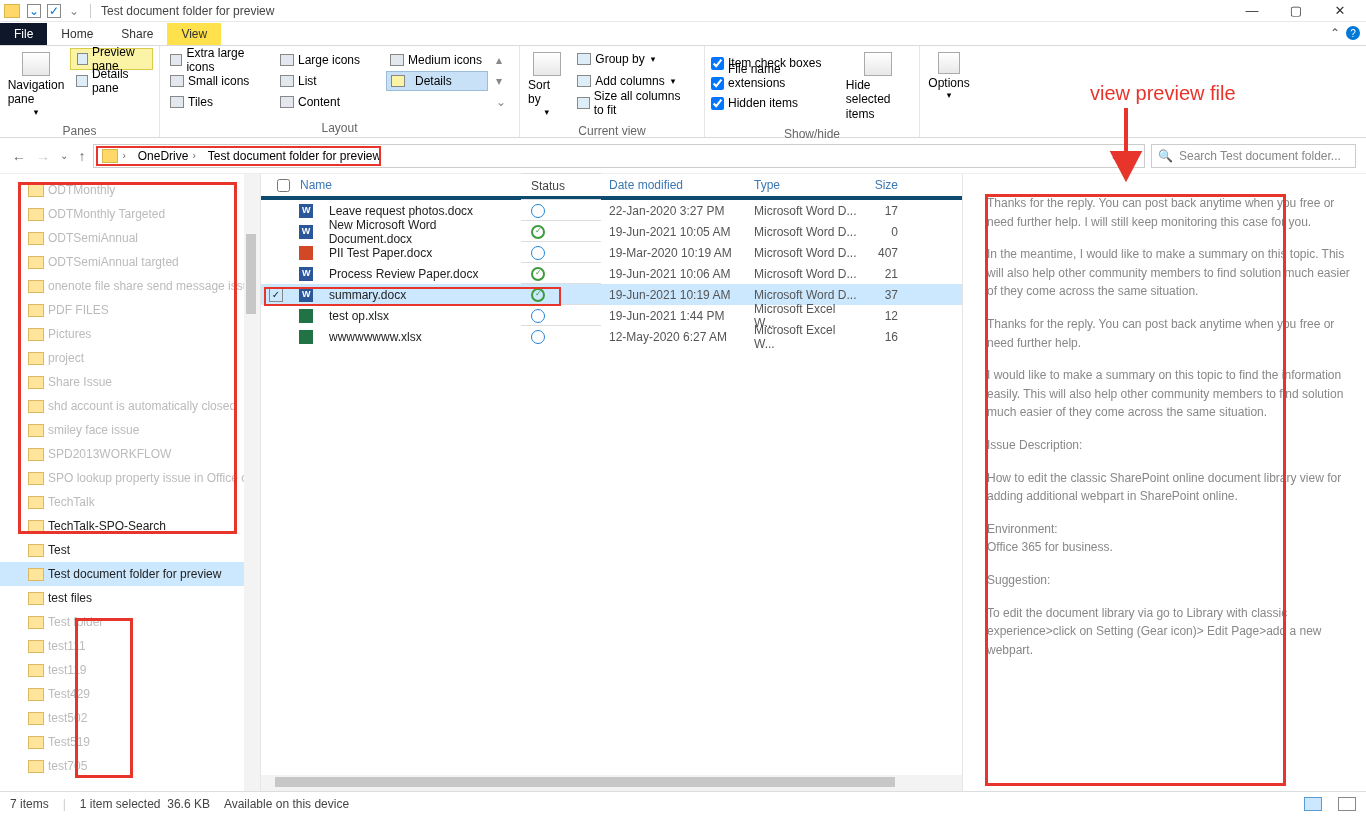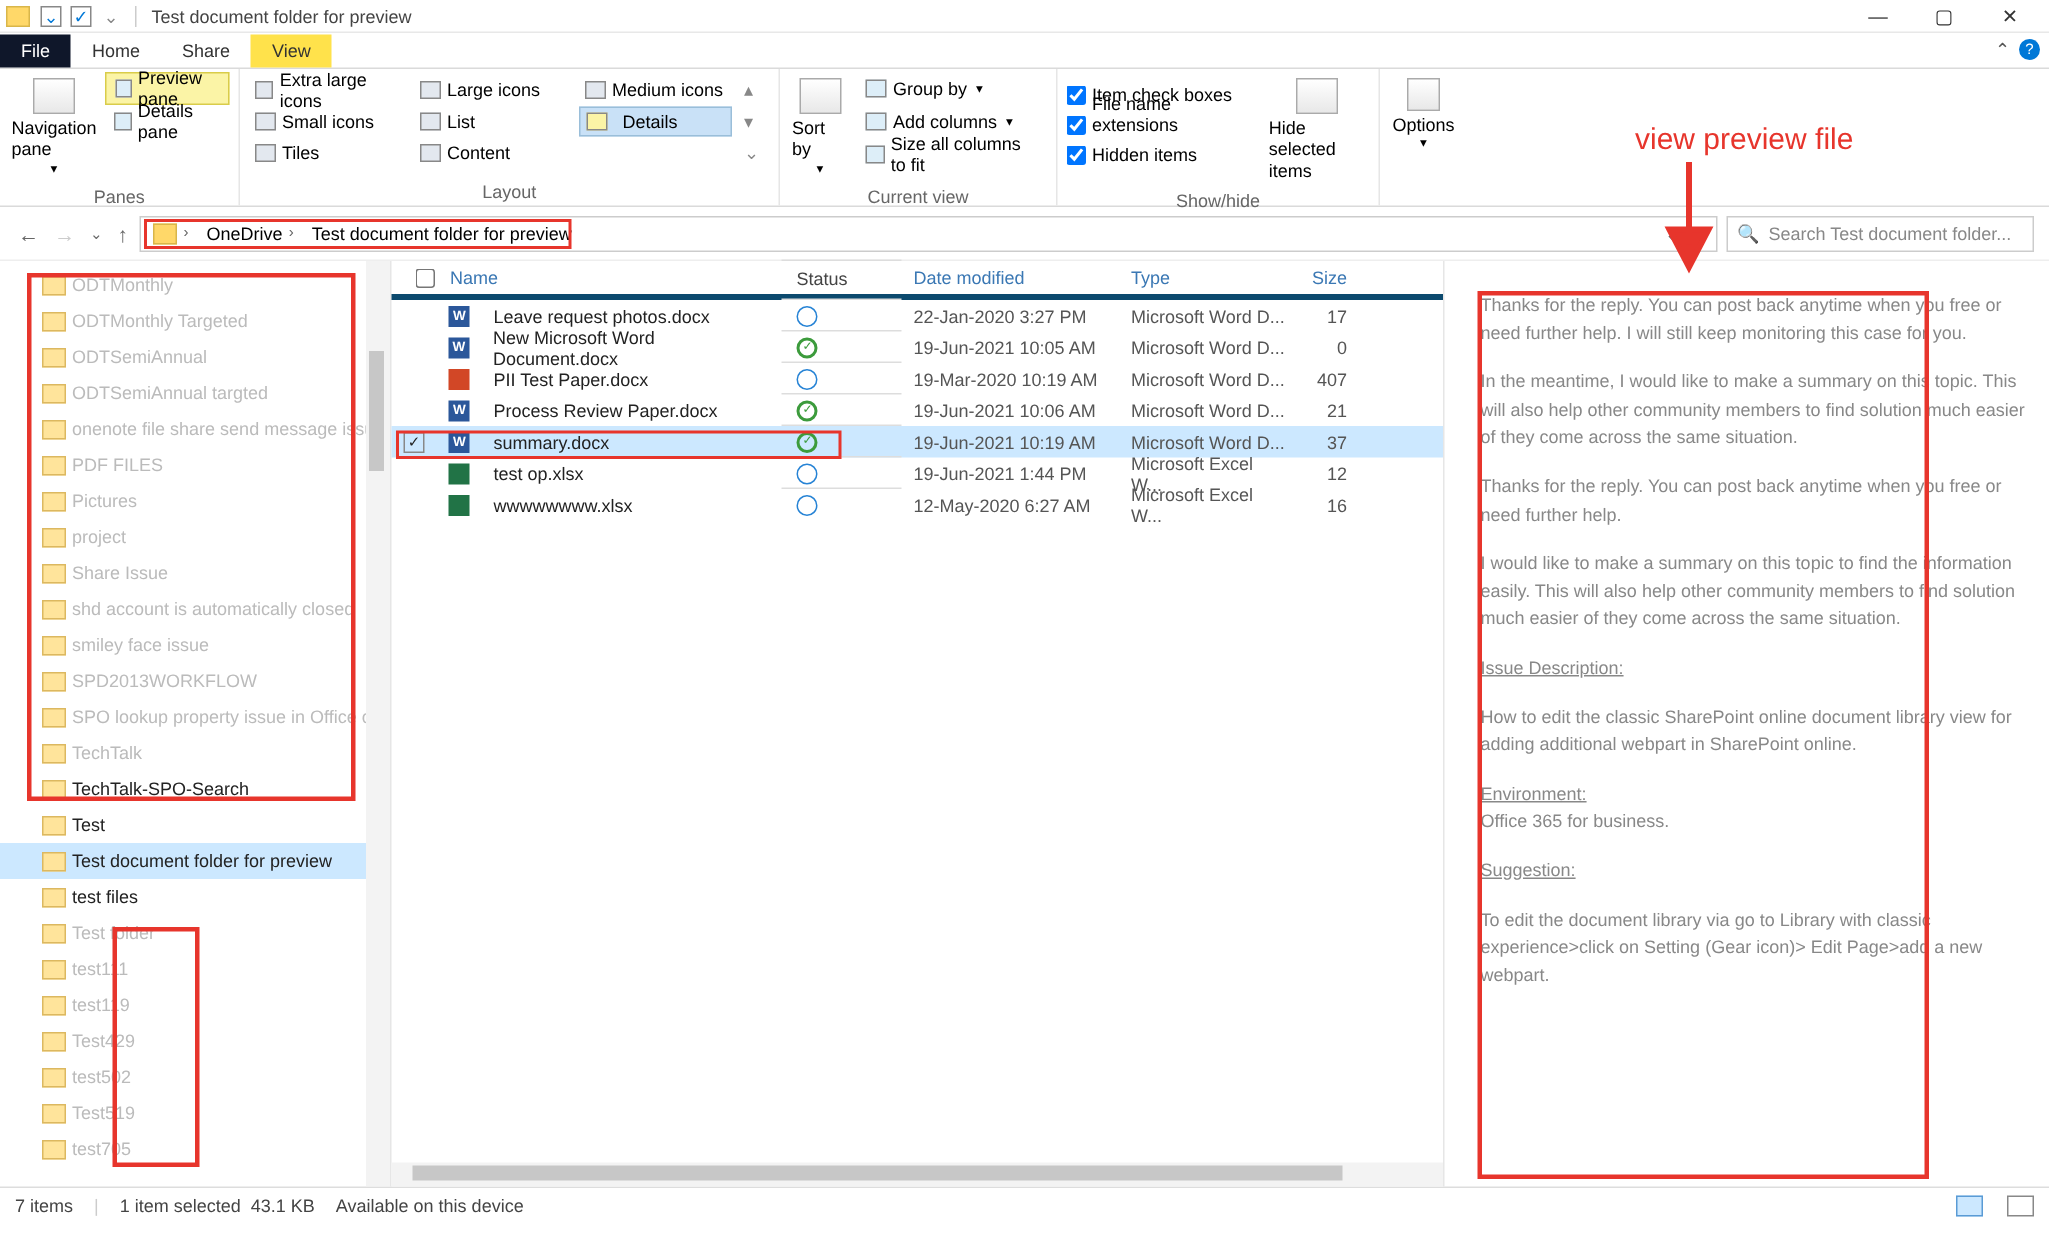--- a/index.html
+++ b/index.html
@@ -74,21 +74,21 @@
 .fico.xls{background:#217346}
 .fico.xls::after{content:"X";color:#fff;font-size:9px;font-weight:bold;position:absolute;left:3px;top:1px}
 .status-ico{width:14px;height:14px;border-radius:50%;display:inline-block}
 .status-ico.cloud{border:1px solid #2683d5}
 .status-ico.synced{border:2px solid #3c9b3c;position:relative}
 .status-ico.synced::after{content:"✓";color:#3c9b3c;font-size:8px;position:absolute;left:2px;top:-1px}
 .hscroll{height:16px;background:#f3f3f3;position:absolute;bottom:0;left:0;right:0}
 .hscroll .th{position:absolute;left:14px;top:2px;height:10px;width:620px;background:#c7c7c7}
 .preview{width:404px;border-left:1px solid #e6e6e6;position:relative;padding:20px 16px 8px 24px;color:#888;line-height:1.55;overflow:hidden;font-size:13px}
 .preview p{margin-bottom:14px}
-.preview .u{text-decoration:underline}
+.preview .u{}
 .annot{position:absolute;color:#e7352c;font-size:20px;pointer-events:none}
 .arrow{position:absolute}
 .arrow svg{display:block}
 .status{height:24px;border-top:1px solid #ddd;display:flex;align-items:center;padding:0 10px;gap:14px;color:#444;font-size:12px}
 .status .spacer{flex:1}
 .view-ico{width:18px;height:14px;border:1px solid #888;margin-left:2px}
 .view-ico.active{background:#cce8ff;border-color:#5a9bd5}
 .sel-hl{position:absolute;border:2px solid #e7352c;pointer-events:none}
 </style>
 </head>
@@ -516,18 +516,18 @@
 <div class="annot" style="left:1090px;top:82px">view preview file</div>
 <div class="arrow" style="left:1108px;top:108px">
   <svg width="36" height="80">
       <path d="M18 0 L18 55 M5 45 L18 70 L31 45 Z" stroke="#e7352c" stroke-width="4" fill="#e7352c"></path>
     </svg>
 </div>
 
 <div class="status">
   <span>7 items</span>
   <span style="color:#ccc">|</span>
-  <span><span>1 item selected</span>&nbsp;&nbsp;<span>43.1 KB</span></span>
+  <span><span>1 item selected</span>&nbsp;&nbsp;<span>36.6 KB</span></span>
   <span>Available on this device</span>
   <div class="spacer"></div>
   <div class="view-ico active"></div>
   <div class="view-ico"></div>
 </div>
 
 </body></html>

